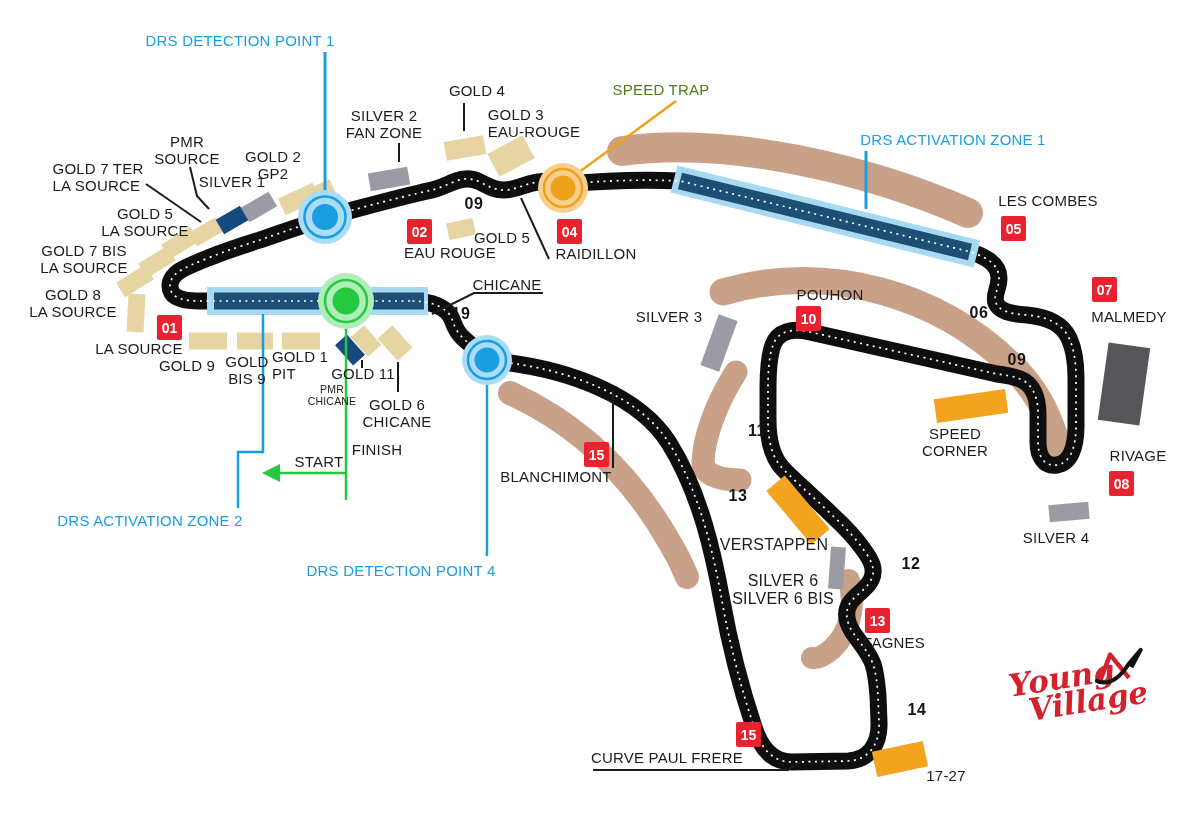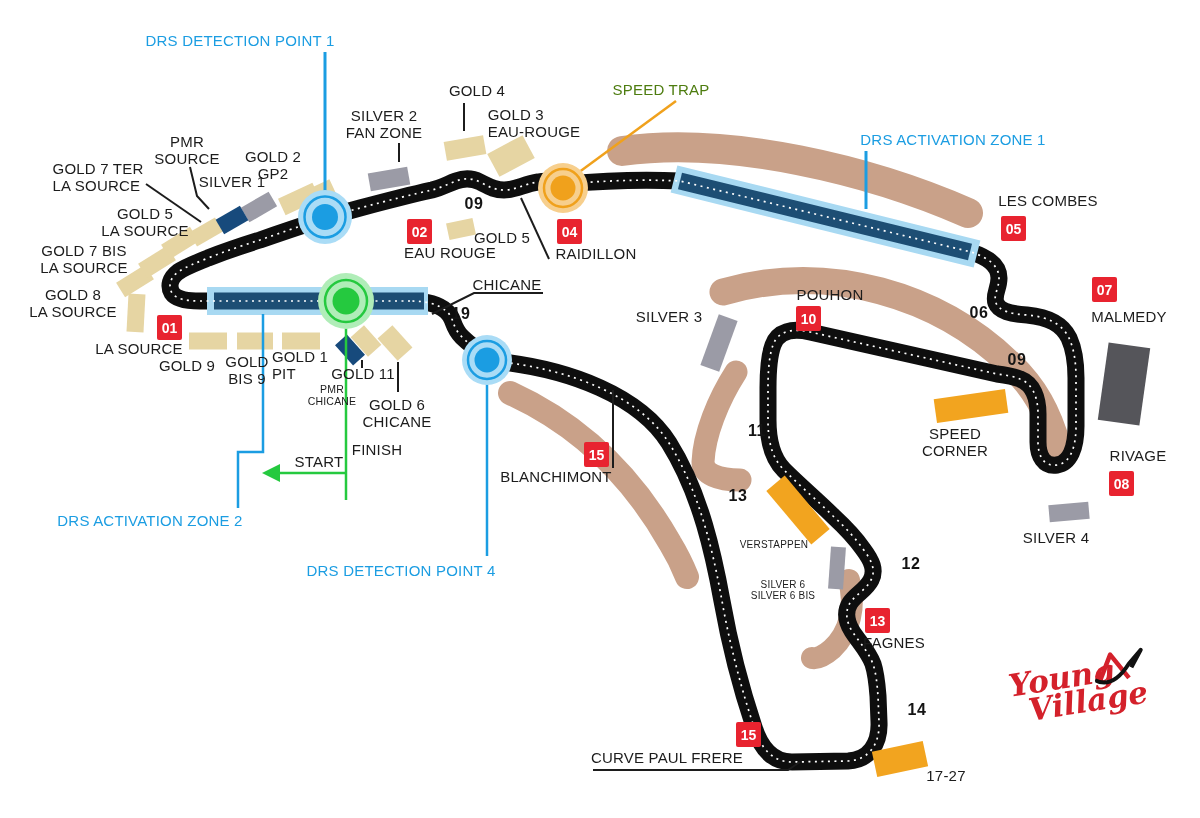--- a/index.html
+++ b/index.html
@@ -2,21 +2,21 @@
 <html><head>
 <meta charset="utf-8">
 <style>
   html,body{margin:0;padding:0;background:#ffffff;}
   #stage{position:relative;width:1200px;height:818px;background:#ffffff;overflow:hidden;
          font-family:"Liberation Sans","DejaVu Sans",sans-serif;}
   #stage svg.map{position:absolute;left:0;top:0;}
   .lbl{position:absolute;transform:translate(-50%,-50%);font-weight:400;font-size:15px;
        line-height:1.13;letter-spacing:.2px;color:#1c1c1c;white-space:pre-line;text-align:center;}
   .al{text-align:left;} .ar{}
-  .sm{font-size:10.5px;line-height:1.1;} .xs{font-size:10px;}
+  .sm{font-size:10.5px;line-height:1.1;} .xs{font-size:16px;}
   .blue{color:#1b9de2;} .orange{color:#4d7c0f;}
   .num{position:absolute;transform:translate(-50%,-50%);font-weight:700;font-size:16px;
        color:#141414;letter-spacing:.5px;}
   .badge{position:absolute;width:25px;height:25px;background:#e8232f;border-radius:2px;color:#ffffff;
          font-weight:700;font-size:14px;display:flex;align-items:center;justify-content:center;}
   .logo{position:absolute;left:1012px;top:658px;width:160px;height:84px;transform:rotate(-9deg);
         color:#d4212b;font-family:"DejaVu Serif","Liberation Serif",serif;
         font-style:italic;font-weight:700;}
   .logo .l1{font-size:31px;line-height:1;}
   .logo .l2{font-size:31px;line-height:1;margin-left:16px;margin-top:-4px;}

